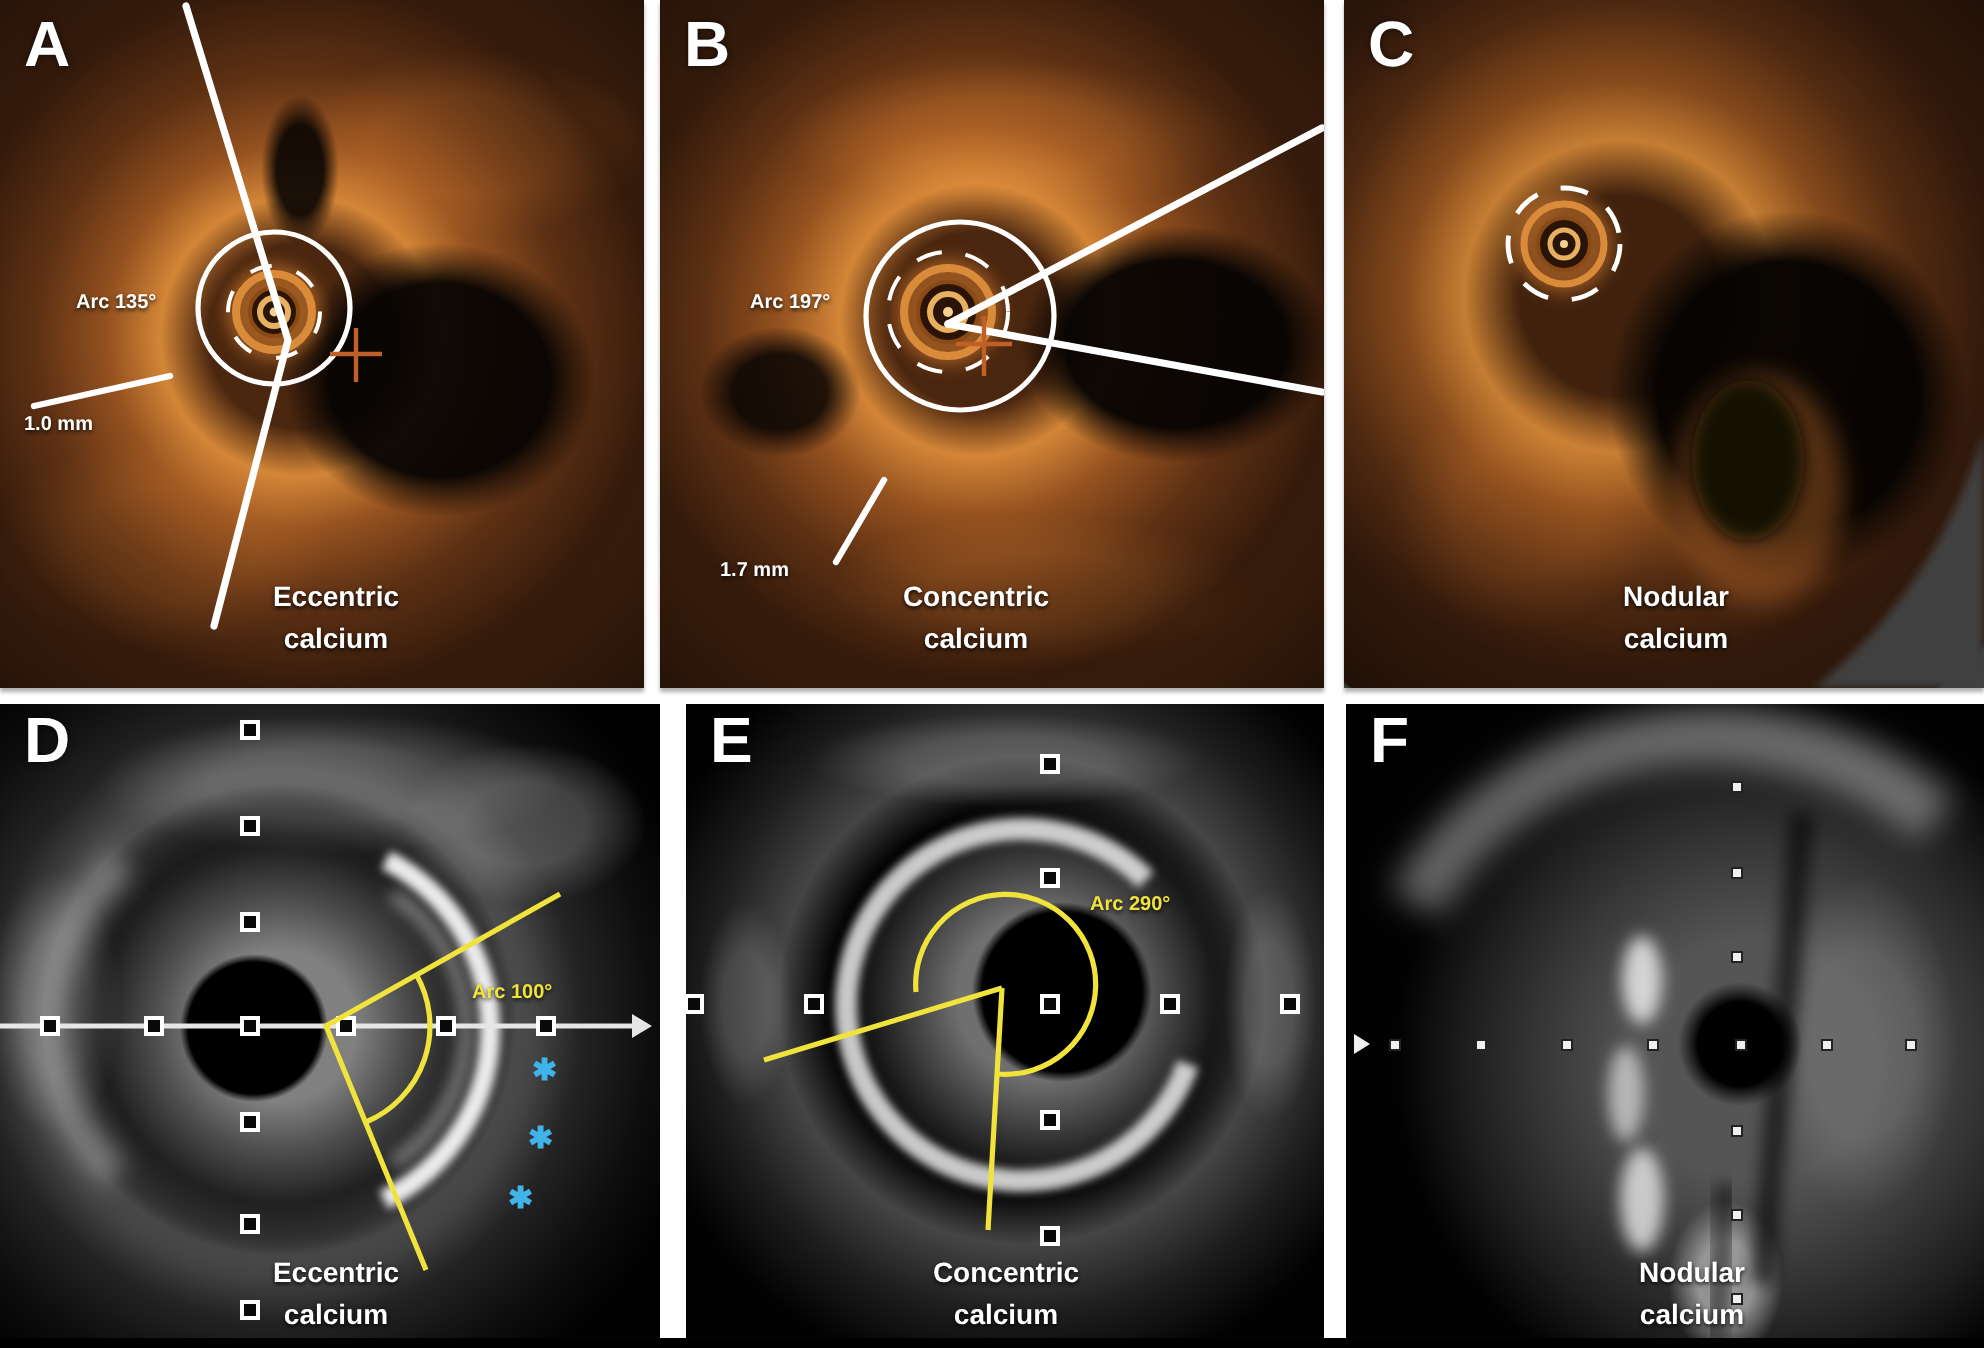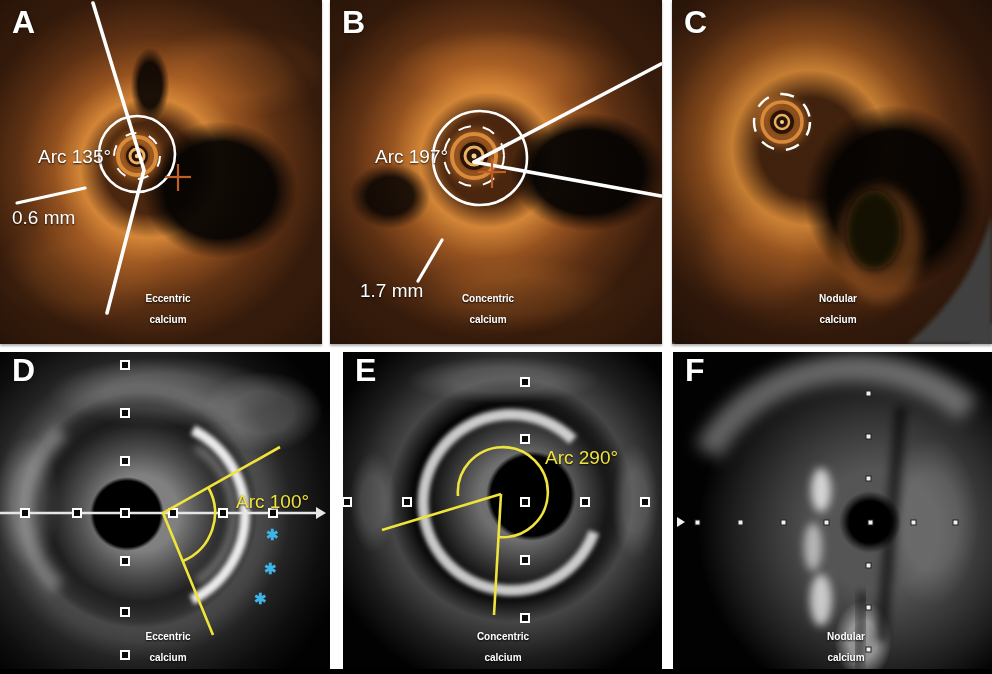--- a/index.html
+++ b/index.html
@@ -3,24 +3,24 @@
 <meta charset="utf-8">
 <style>
   html,body{margin:0;padding:0;background:#ffffff;}
   #fig{position:relative;width:992px;height:674px;background:#ffffff;overflow:hidden;
        font-family:"Liberation Sans", sans-serif;}
   .panel{position:absolute;overflow:hidden;}
   .toprow{box-shadow:0 2px 2px rgba(110,110,110,.55);}
   .lay{position:absolute;left:0;top:0;}
   .pletter{position:absolute;left:12px;top:4px;font-size:32px;font-weight:bold;color:#ffffff;
            text-shadow:0 0 3px rgba(0,0,0,.6);}
-  .ann{position:absolute;font-weight:normal;font-size:19px;color:#ffffff;white-space:nowrap;
+  .ann{position:absolute;font-weight:bold;font-size:10px;color:#ffffff;white-space:nowrap;
        text-shadow:0 1px 2px rgba(0,0,0,.85);}
   .yellow{color:#f0e33c;}
-  .cap{position:absolute;width:160px;text-align:center;font-weight:bold;font-size:10px;
+  .cap{position:absolute;width:160px;text-align:center;font-weight:bold;font-size:14px;
        color:#ffffff;line-height:21px;text-shadow:0 1px 2px rgba(0,0,0,.9);}
   .ast{position:absolute;color:#3eb4e8;font-size:15px;font-weight:bold;text-shadow:none;}
   #bottombar{position:absolute;left:0;top:669px;width:992px;height:5px;background:#000;}
 
   
   #pA{background:
     radial-gradient(circle 243px at 161px 172px, rgba(0,0,0,0) 241px, #3a3a3a 243px),
     radial-gradient(ellipse 100px 88px at 220px 190px, rgba(5,3,2,.94) 55%, rgba(5,3,2,0) 78%),
     radial-gradient(ellipse 26px 50px at 150px 85px, rgba(8,4,2,.9) 45%, rgba(8,4,2,0) 75%),
     radial-gradient(circle at 150px 168px, rgba(0,0,0,0) 46px, rgba(235,150,62,.85) 70px, rgba(180,100,38,.7) 96px, rgba(105,55,22,.6) 132px, rgba(48,24,10,.75) 178px, rgba(26,13,7,0) 230px),
@@ -106,21 +106,21 @@
         <path d="M93,3 L144,170 L107,313" fill="none" stroke="#ffffff" stroke-width="3.6" stroke-linecap="round"></path>
         <line x1="17" y1="203" x2="85" y2="188" stroke="#ffffff" stroke-width="3.2" stroke-linecap="round"></line>
       </g>
       <g stroke="#c05f28" stroke-width="2.2">
         <line x1="165" y1="177" x2="191" y2="177"></line>
           <line x1="178" y1="164" x2="178" y2="191"></line>
       </g>
     </svg>
     <span class="pletter">A</span>
     <span class="ann" style="left:38px;top:146px">Arc 135°</span>
-    <span class="ann" style="left:12px;top:207px">0.6 mm</span>
+    <span class="ann" style="left:12px;top:207px">1.0 mm</span>
     <div class="cap" style="left:88px;top:288px">
       <div>Eccentric</div>
       <div>calcium</div>
     </div>
   </div>
 
   <div class="panel toprow" id="pB" style="left:330;top:0;width:332px;height:344px;left:330px">
     <svg class="lay" width="332" height="344">
       <g>
         <circle cx="144" cy="156" r="27" fill="rgba(220,130,50,.5)" filter="url(#b4)"></circle>

